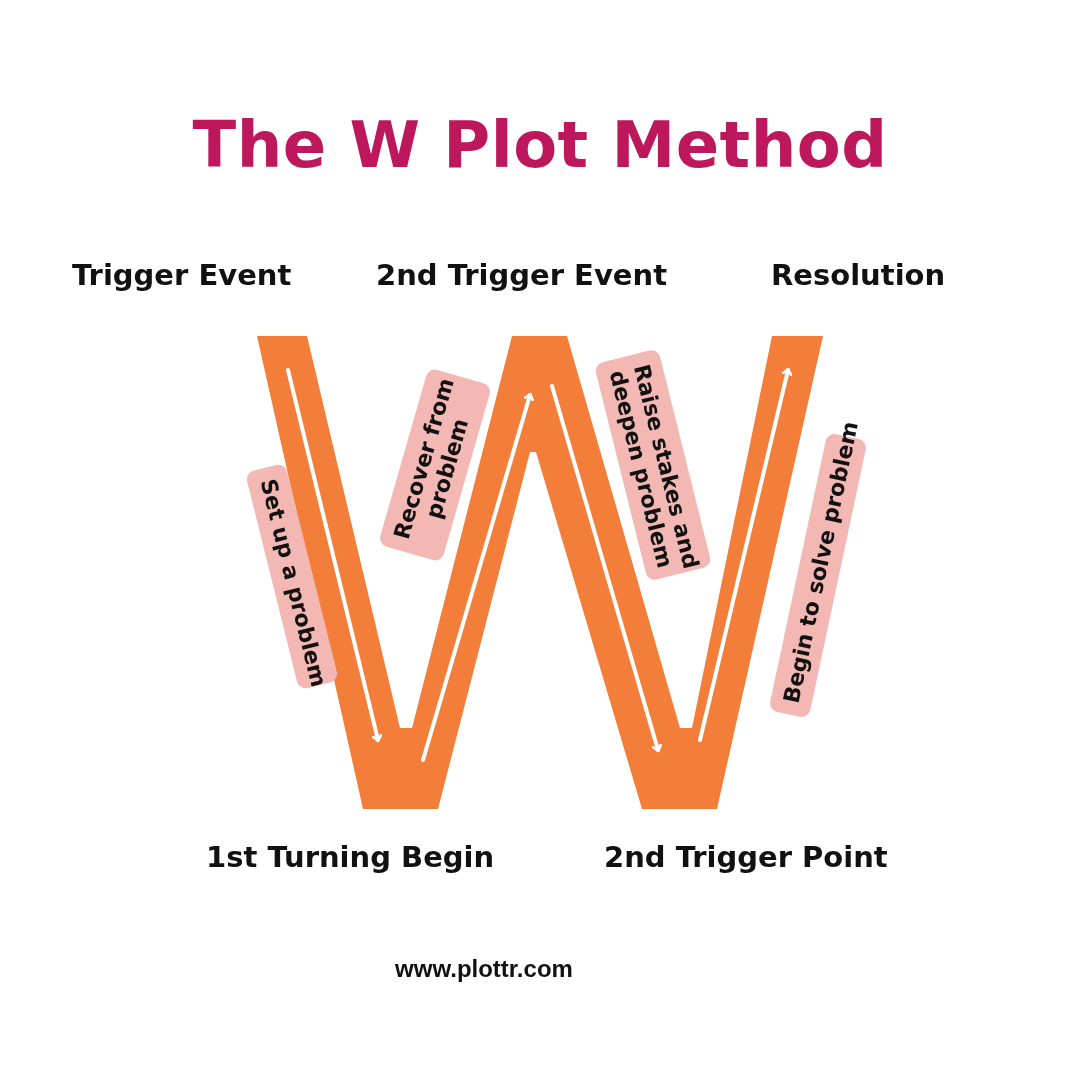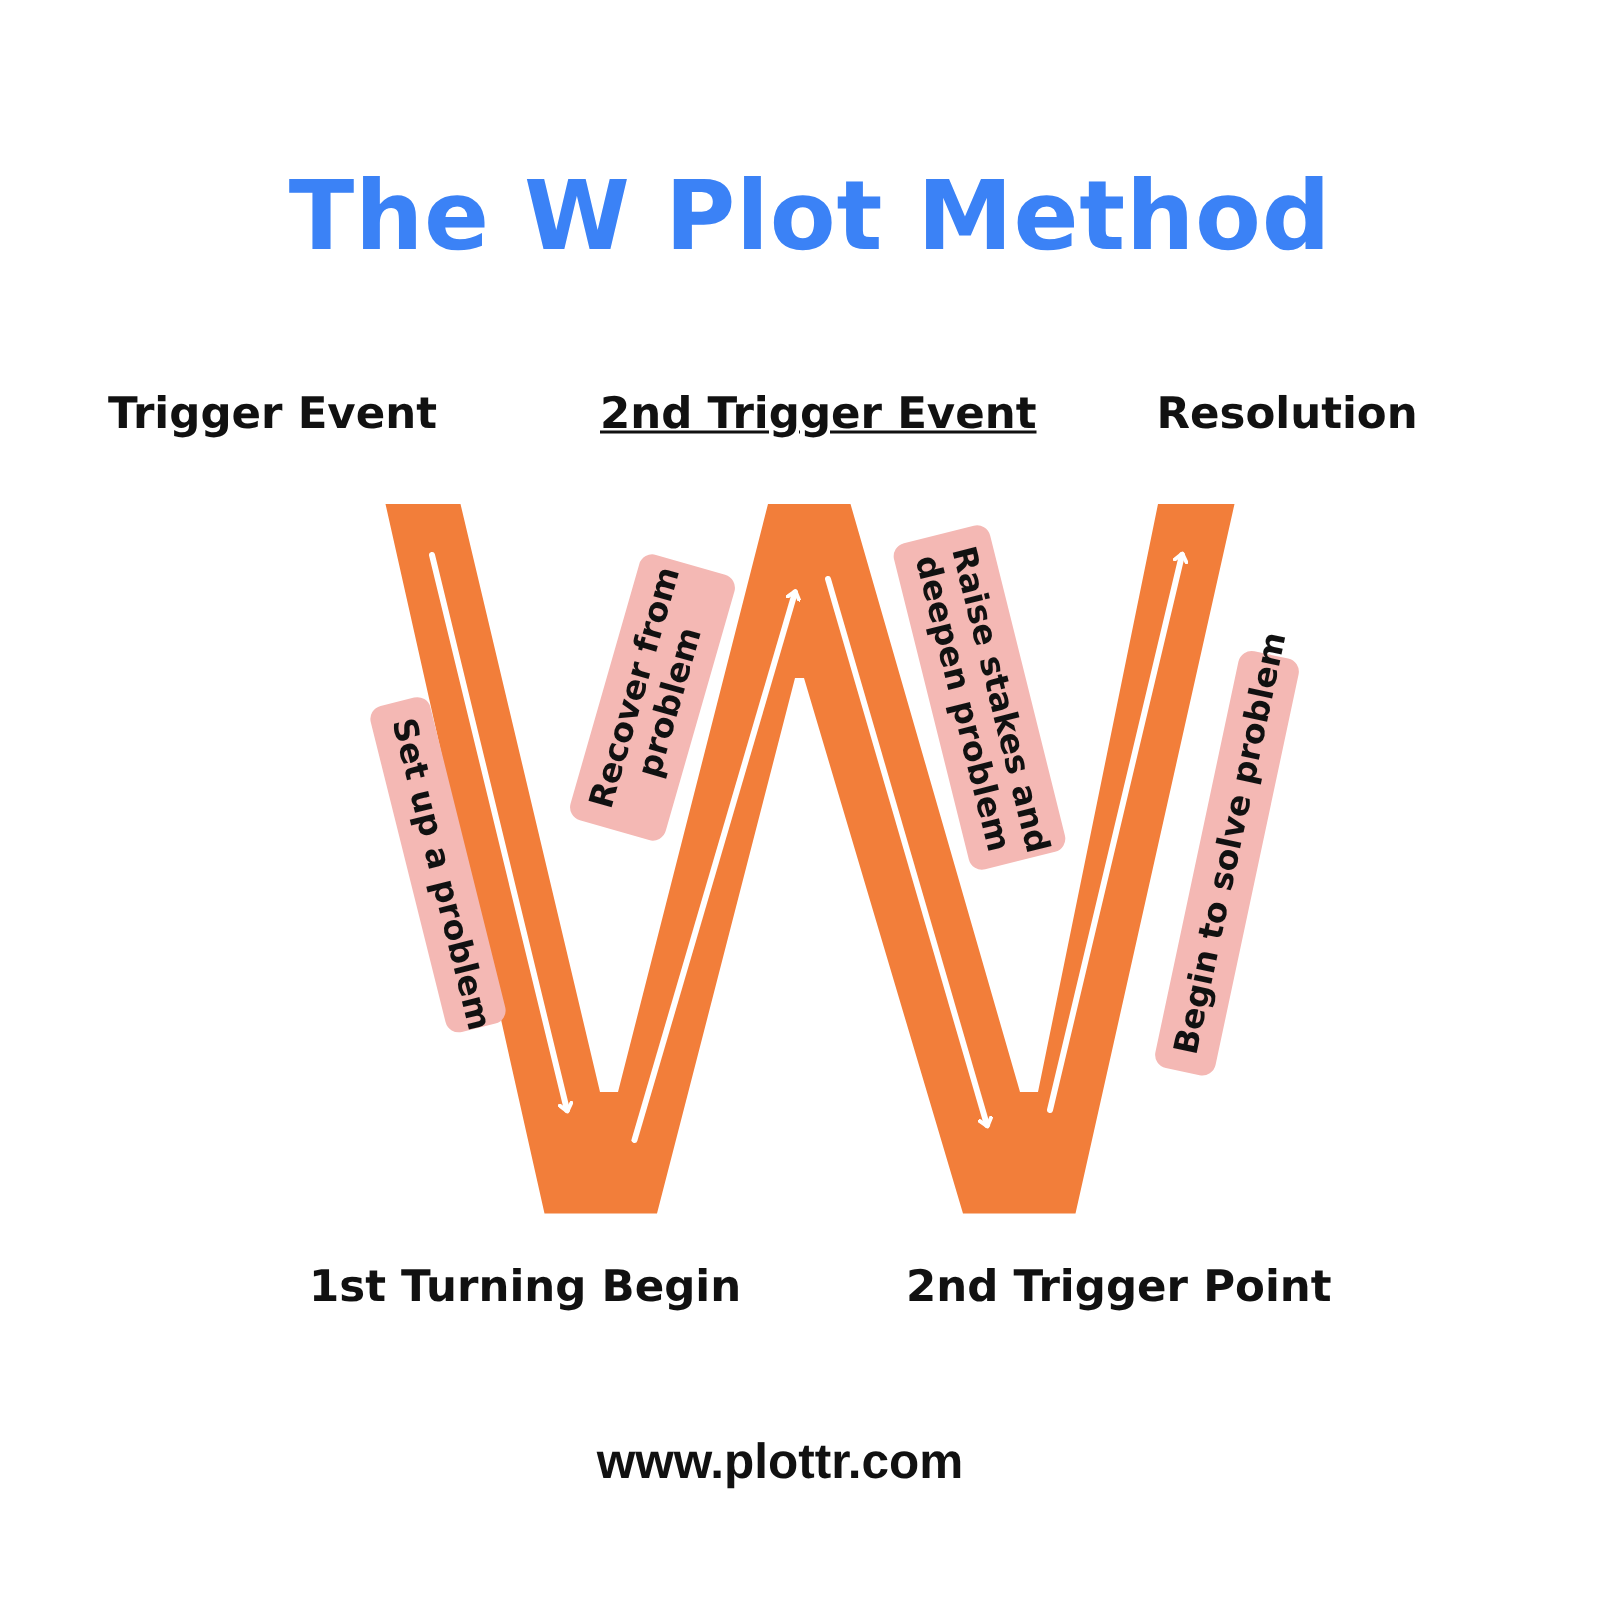--- a/index.html
+++ b/index.html
@@ -1,34 +1,34 @@
 <!DOCTYPE html>
 <html><head>
 <meta charset="utf-8">
 <style>
   html, body { margin: 0; padding: 0; }
   body { width: 1080px; height: 1080px; background: #ffffff; position: relative; overflow: hidden;
          font-family: "DejaVu Sans", "Liberation Sans", sans-serif; }
   .title { position: absolute; left: 0; width: 1080px; top: 108px; text-align: center;
-           font-size: 64px; font-weight: bold; color: #3b82f6; letter-spacing: 0.5px; }
+           font-size: 64px; font-weight: bold; color: #be185d; letter-spacing: 0.5px; }
   .top-label, .bottom-label { position: absolute; font-weight: bold; color: #111111; font-size: 29px; white-space: nowrap; text-align: center; }
   .footer { position: absolute; left: 0; width: 968px; top: 955px; text-align: center;
-            font-family: "Liberation Sans", sans-serif; font-weight: bold; font-size: 33px; color: #111111; padding-left: 36px; }
+            font-family: "Liberation Sans", sans-serif; font-weight: bold; font-size: 24px; color: #111111; }
   svg.w { position: absolute; left: 0; top: 0; }
   .tag { position: absolute; background: #f4b8b4; border-radius: 9px; color: #111111; font-weight: bold;
          font-size: 22px; line-height: 25px; padding: 8px 12px; white-space: nowrap; text-align: center;
          transform-origin: center center; }
 </style>
 </head>
 <body>
 
 <div class="title">The W Plot Method</div>
 
 <div class="top-label" style="left:72px; top:258px;">Trigger Event</div>
-<div class="top-label" style="left:400px; top:258px;text-decoration:underline;">2nd Trigger Event</div>
+<div class="top-label" style="left:376px; top:258px;">2nd Trigger Event</div>
 <div class="top-label" style="left:771px; top:258px;">Resolution</div>
 
 <svg class="w" width="1080" height="1080" viewBox="0 0 1080 1080">
   <defs>
     <marker id="ah" markerWidth="10" markerHeight="10" refX="5" refY="5" orient="auto" markerUnits="userSpaceOnUse">
       <path d="M1,1 L6,5 L1,9" fill="none" stroke="#ffffff" stroke-width="2.6" stroke-linecap="round" stroke-linejoin="round"></path>
     </marker>
   </defs>
   <path fill="#f27e3a" d="M257,336 L307,336 L400,728 L412,728 L512,336 L567,336 L680,728 L692,728 L772,336 L823,336 L717,809 L642,809 L536,452 L530,452 L438,809 L363,809 Z"></path>
   <line x1="288" y1="370" x2="378" y2="740" stroke="#ffffff" stroke-width="4" stroke-linecap="round" marker-end="url(#ah)"></line>

